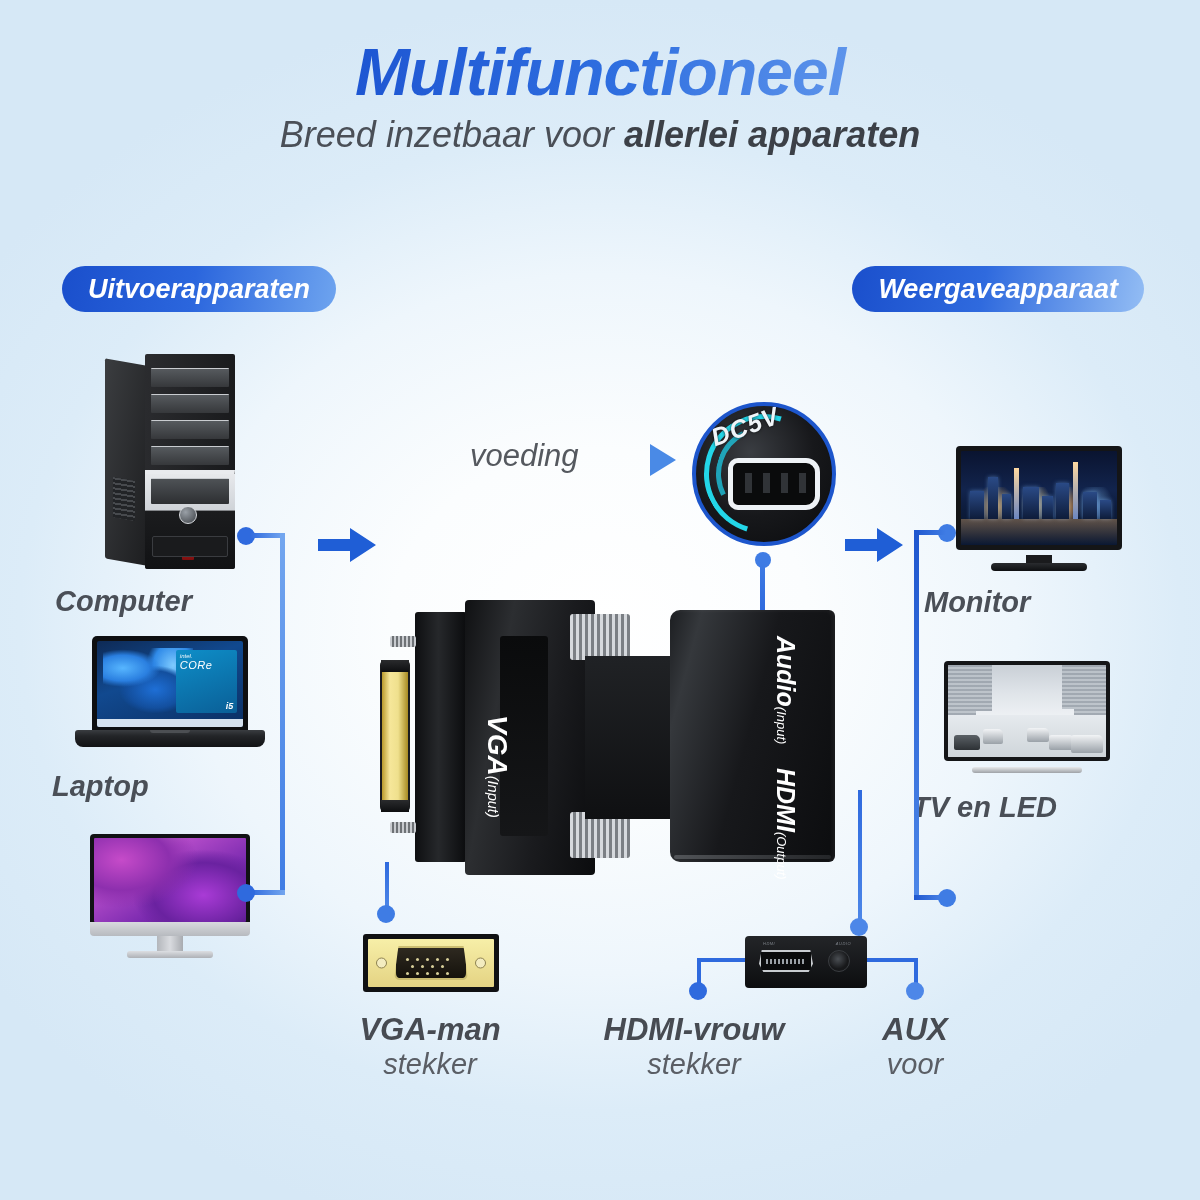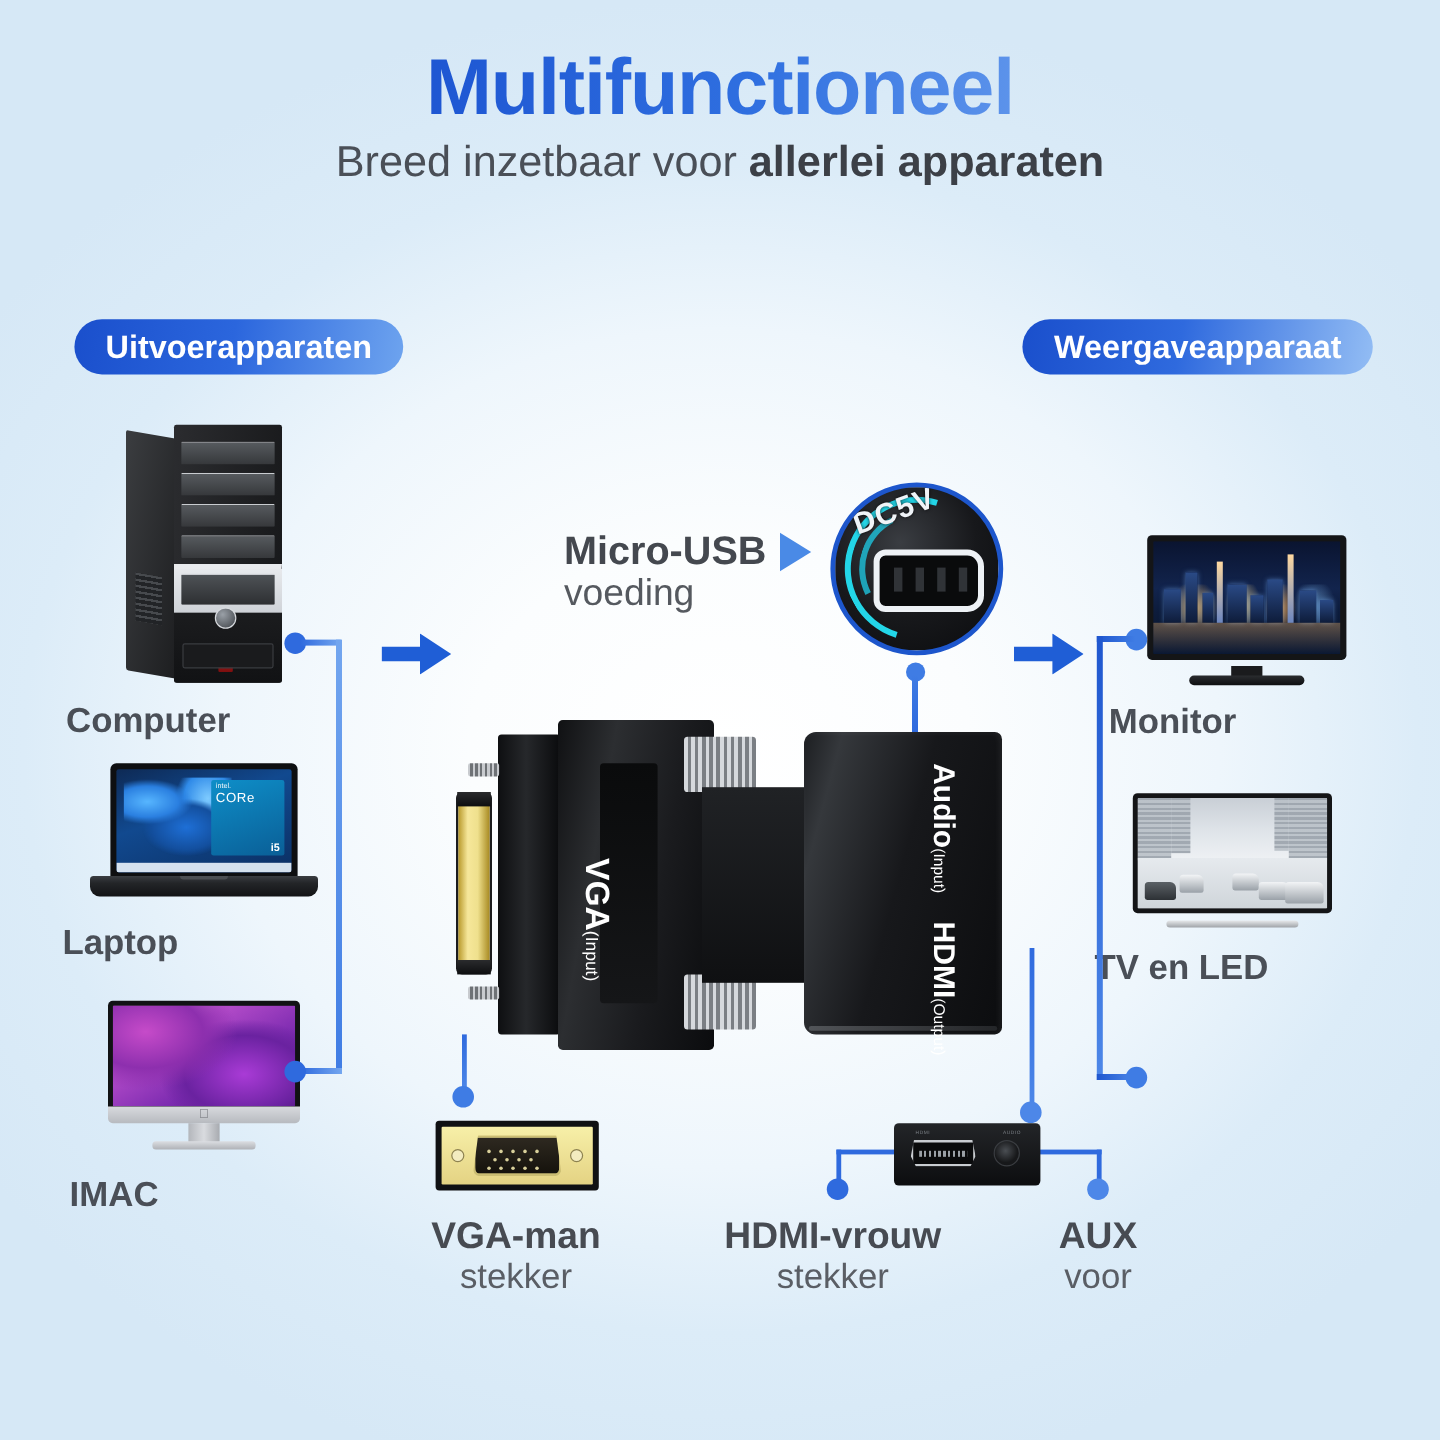--- a/index.html
+++ b/index.html
@@ -8,20 +8,21 @@
     font-family:"Liberation Sans", sans-serif;
     background:#d8eaf7;
     overflow:hidden;
     position:relative;
   }
   #stage {
     position:absolute; inset:0;
     width:1200px; height:1200px;
     background:
       radial-gradient(ellipse 62% 52% at 50% 52%, #ffffff 0%, #fbfdfe 28%, #eef6fc 56%, #dcecf8 78%, #d6e8f6 100%);
+    font-style: italic;
   }
 
   
   .title {
     position:absolute; top:34px; left:0; width:1200px;
     text-align:center;
     font-size:66px; font-weight:bold; letter-spacing:-1px;
     background:linear-gradient(90deg,#1549c4 0%,#1b52d0 26%,#2f6fe0 52%,#6fa2ef 78%,#9cc3f6 100%);
     -webkit-background-clip:text; background-clip:text;
     color:transparent; -webkit-text-fill-color:transparent;
@@ -456,21 +457,20 @@
   <div class="dev" style="left:58px; top:818px; width:224px;">
     <div class="shot imac">
       <div class="panel">
           <div class="scr"></div>
         </div>
       <div class="chin"></div>
       <div class="apple"></div>
       <div class="neck"></div>
       <div class="foot"></div>
     </div>
-    <div class="cap" style="margin-top:8px">IMAC</div>
   </div>
 
   <div class="dev" style="right:46px; top:430px; width:230px;">
     <div class="shot tv" style="width:166px;height:110px;">
       <div class="bez" style="width:166px;height:104px;">
         <div class="scr" style="width:100%;height:100%;">
           <div class="city">
             <div class="glow"></div>
             <div class="b" style="left:6%;width:9%;height:30%"></div>
             <div class="b" style="left:17%;width:7%;height:44%"></div>
@@ -533,21 +533,20 @@
         <path d="M0 11 H32 V0 L58 17 L32 34 V23 H0 Z" fill="#1f5ed6"></path>
       </svg>
   </div>
   <div class="bigarrow" style="left:845px;top:528px;">
     <svg width="58" height="34" viewBox="0 0 58 34">
         <path d="M0 11 H32 V0 L58 17 L32 34 V23 H0 Z" fill="#1f5ed6"></path>
       </svg>
   </div>
 
   <div class="usb-txt" style="left:470px;top:440px;">
-    <div class="l1">Micro-USB</div>
     <div class="l2">voeding</div>
   </div>
   <div id="usb-tri"></div>
   <div id="usb-circle">
     <div class="arc a1"></div>
     <div class="arc a2"></div>
     <div class="dc">DC5V</div>
     <div class="port">
       <i style="left:12px"></i>
         <i style="left:30px"></i>

